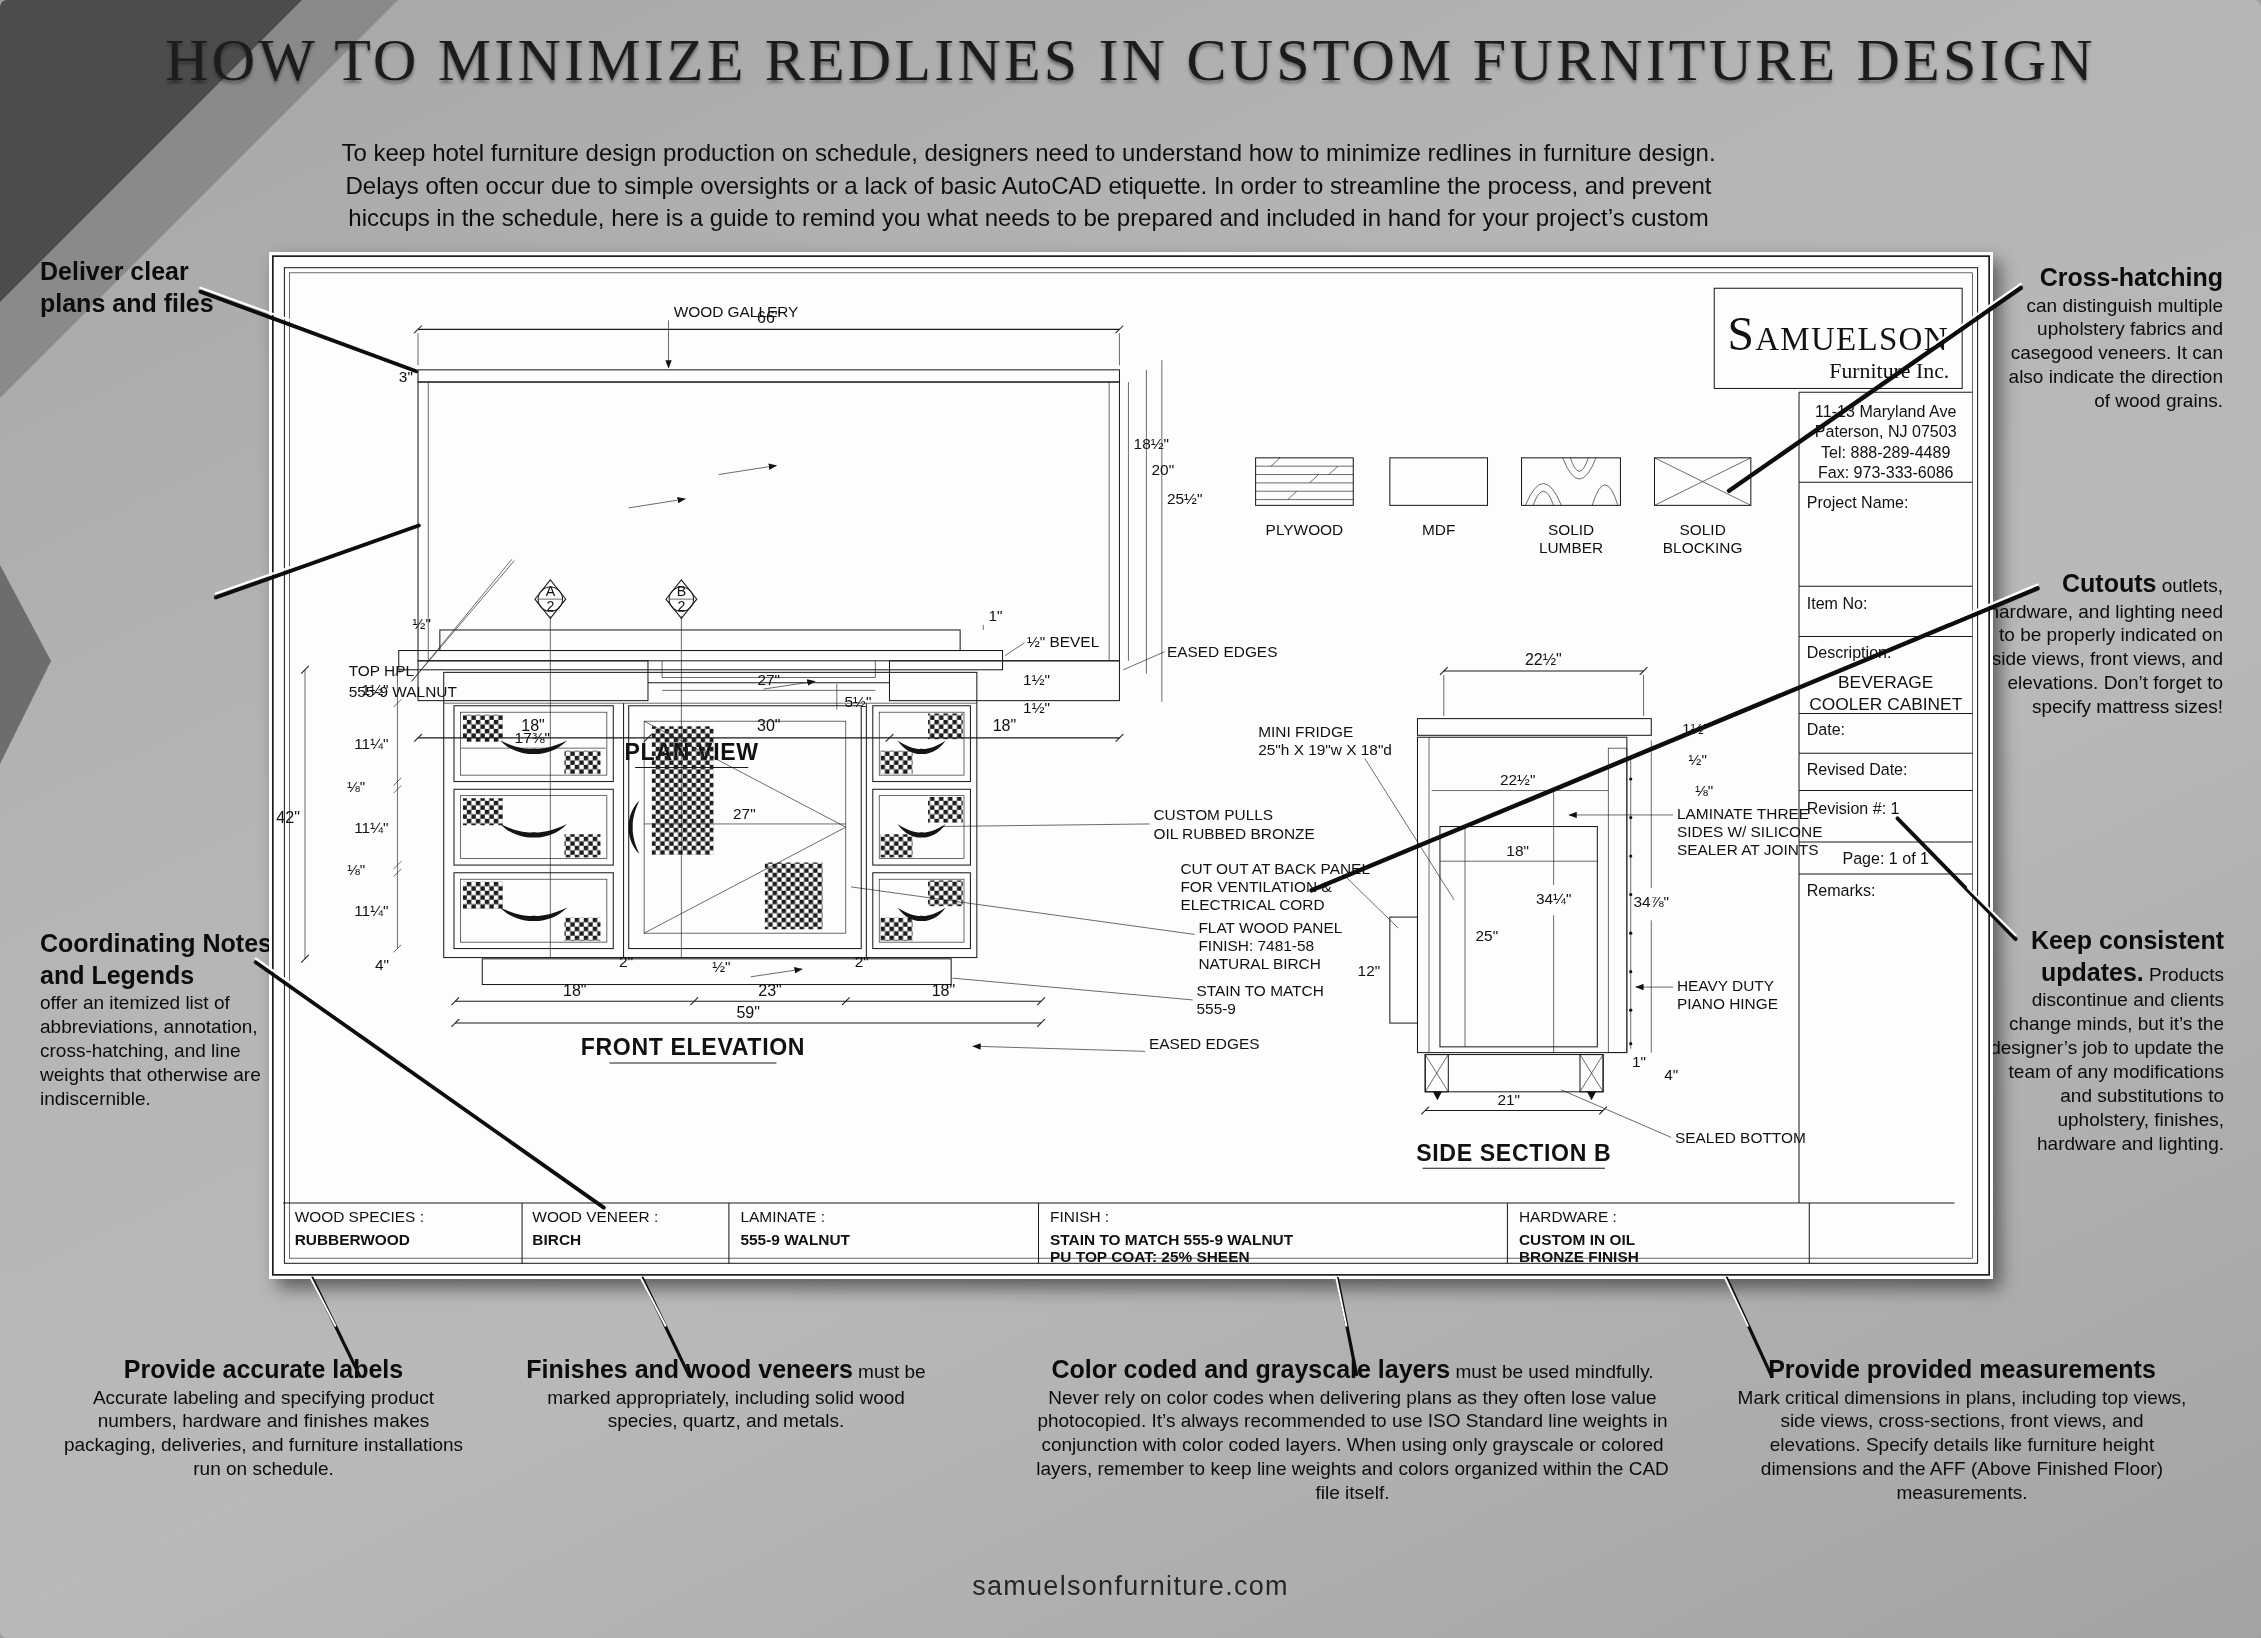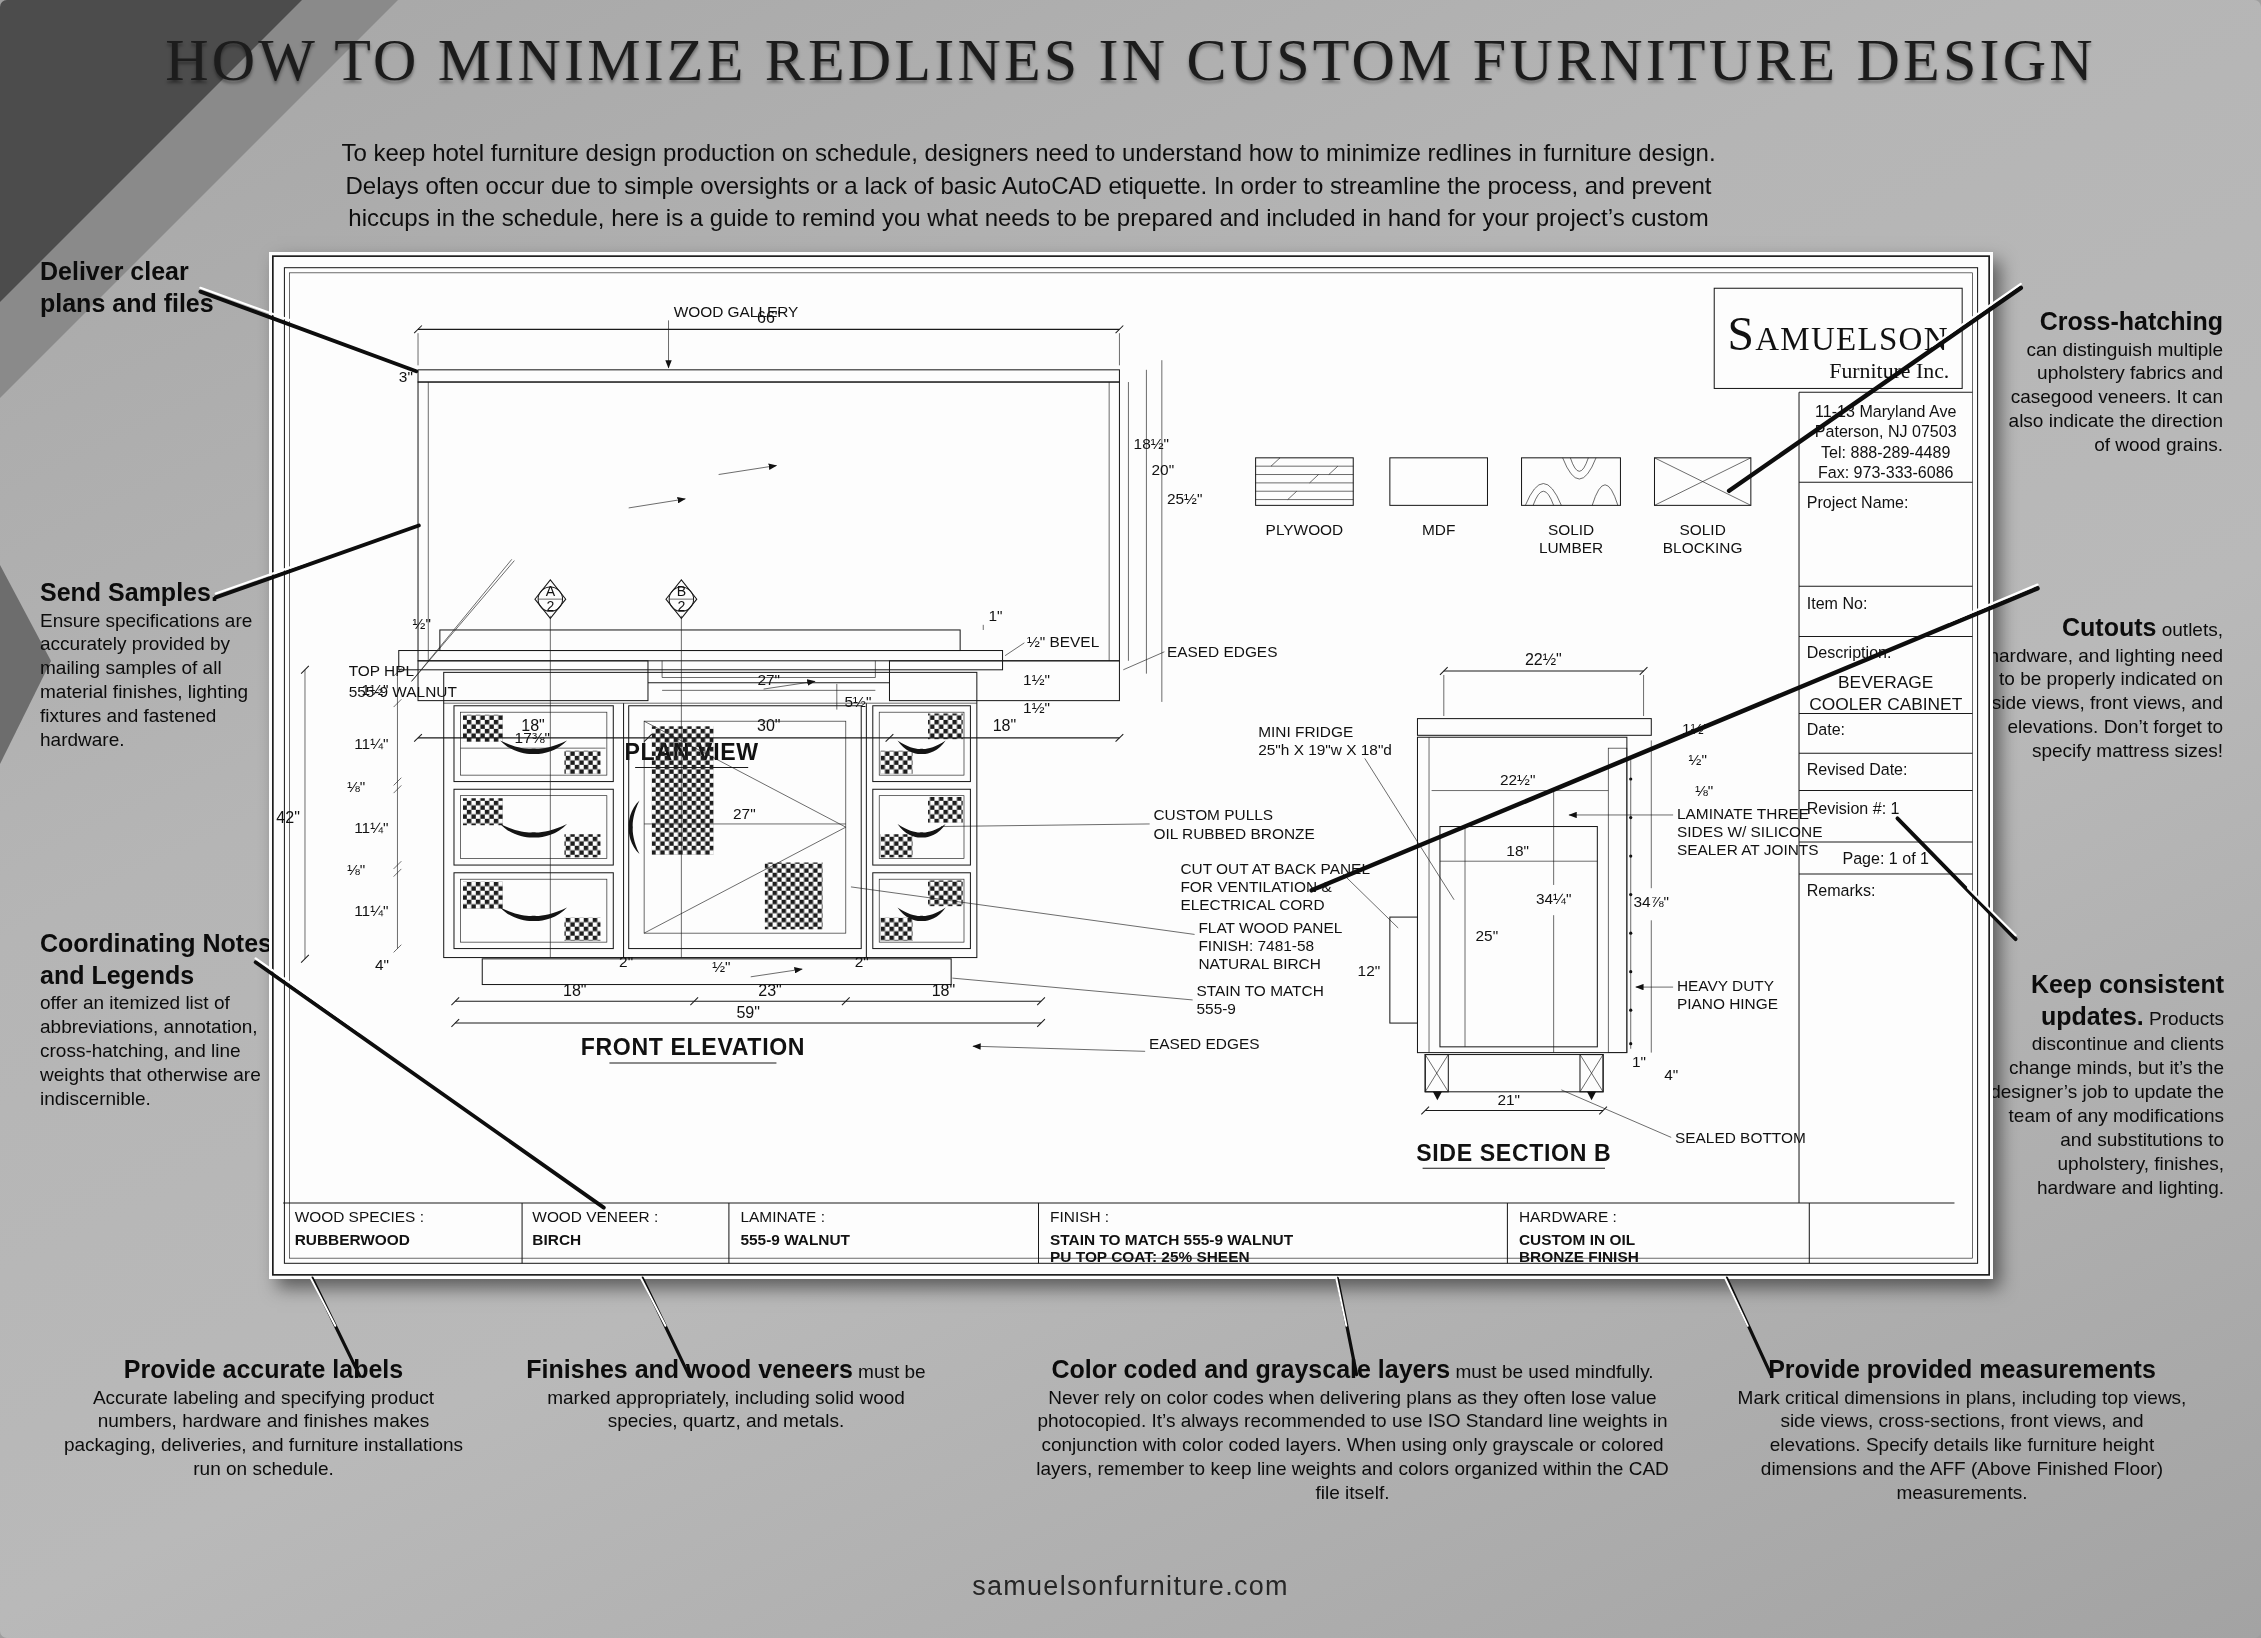--- a/index.html
+++ b/index.html
@@ -11,21 +11,21 @@
   .tri-a{width:302px;height:302px;background:#4c4c4c;clip-path:polygon(0 0,302px 0,0 302px);}
   .tri-c{top:565px;width:51px;height:199px;background:#6d6d6d;clip-path:polygon(0 0,51px 96px,0 199px);}
   .headline{position:absolute;top:26px;left:0;width:100%;text-align:center;
             font-family:"Liberation Serif",serif;font-size:60px;letter-spacing:3.2px;
             color:#1c1c1c;text-shadow:0 2.6px 3.2px rgba(0,0,0,.4);white-space:nowrap;}
   .intro{position:absolute;top:137px;left:296px;width:1465px;text-align:center;
          font-size:24px;line-height:1.36;color:#0e0e0e;}
   .co{position:absolute;font-size:19px;line-height:1.26;color:#0c0c0c;}
   .co .h{font-we ight:bold;}
   .co b,.co .h{font-weight:bold;font-size:25px;}
-  .r{text-align:right;margin-top:44px;}  .c{text-align:center;}
+  .r{text-align:right;}  .c{text-align:center;}
   .sheet{position:absolute;left:269px;top:252px;width:1724px;height:1027px;background:#fdfdfd;
          box-shadow:7.7px 9px 16.7px rgba(0,0,0,.5);}
   .sheet svg{position:absolute;inset:0;}
   svg text{font-family:"Liberation Sans",sans-serif;fill:#111;}
   .t22{font-size:22px;} .t24{font-size:24px;} .t25{font-size:25px;} .t27{font-size:27px;} .t36{font-size:36px;font-weight:bold;letter-spacing:1px;}
   .srf{font-family:"Liberation Serif",serif;}
   .ln{stroke:#1a1a1a;stroke-width:1.6;fill:none;}
   .thin{stroke:#1a1a1a;stroke-width:1;fill:none;}
   .thk{stroke:#1a1a1a;stroke-width:2.6;fill:none;}
   .leaders{position:absolute;inset:0;pointer-events:none;}
@@ -44,24 +44,20 @@
   <div class="headline">HOW TO MINIMIZE REDLINES IN CUSTOM FURNITURE DESIGN</div>
 
   <div class="intro">
     <div>To keep hotel furniture design production on schedule, designers need to understand how to minimize redlines in furniture design.</div>
     <div>Delays often occur due to simple oversights or a lack of basic AutoCAD etiquette. In order to streamline the process, and prevent</div>
     <div>hiccups in the schedule, here is a guide to remind you what needs to be prepared and included in hand for your project’s custom</div>
   </div>
 
   <div class="co" style="left:40px;top:256px;width:212px;">
     <div class="h">Deliver clear plans and files</div>
-  </div>
-  <div class="co" style="left:40px;top:577px;width:225px;">
-    <div class="h">Send Samples.</div>
-    <div>Ensure specifications are accurately provided by mailing samples of all material finishes, lighting fixtures and fastened hardware.</div>
   </div>
   <div class="co" style="left:40px;top:928px;width:239px;">
     <div class="h">Coordinating Notes and Legends</div>
     <div>offer an itemized list of abbreviations, annotation, cross-hatching, and line weights that otherwise are indiscernible.</div>
   </div>
 
   <div class="co r" style="left:1998px;top:262px;width:225px;">
     <div class="h">Cross-hatching</div>
     <div>can distinguish multiple upholstery fabrics and casegood veneers. It can also indicate the direction of wood grains.</div>
   </div>

